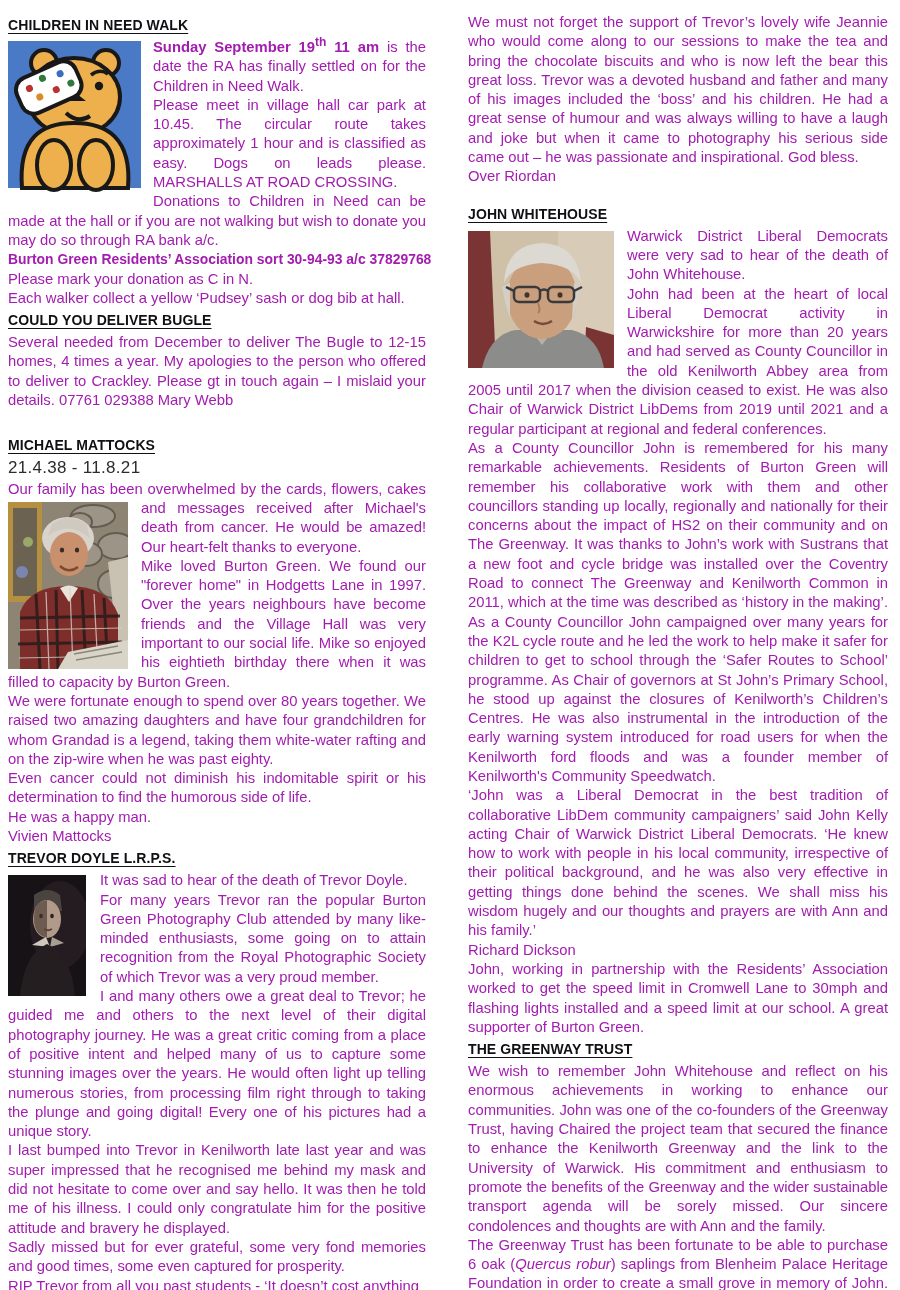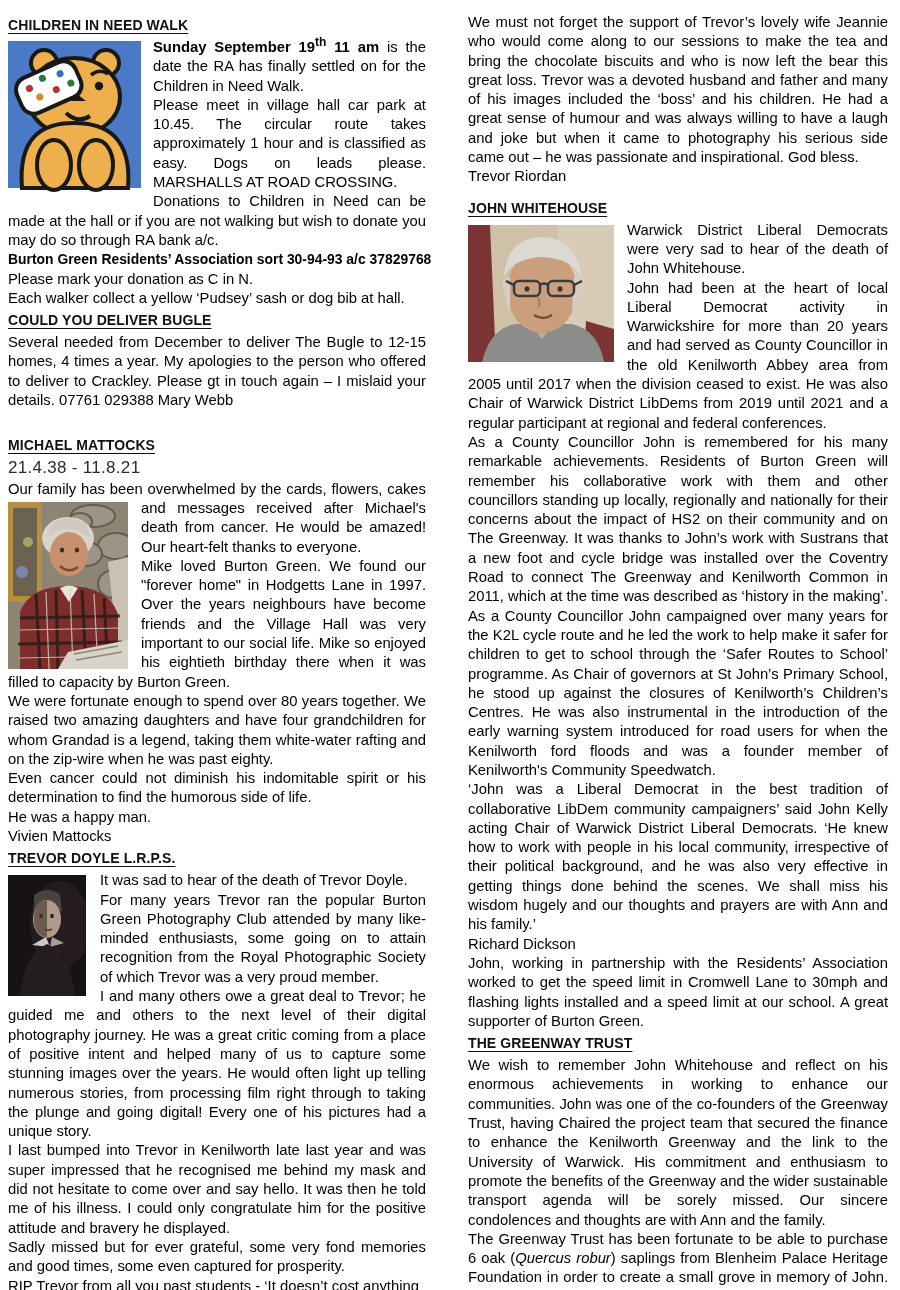--- a/index.html
+++ b/index.html
@@ -1,28 +1,28 @@
 <!DOCTYPE html>
 <html><head>
 <meta charset="utf-8">
 <style>
   html,body{margin:0;padding:0;background:#ffffff;}
   body{width:900px;height:1290px;overflow:hidden;font-family:"Liberation Sans",sans-serif;}
   .page{display:flex;box-sizing:border-box;padding:13px 12px 0 8px;gap:42px;}
   .col{box-sizing:border-box;}
   .col-left{width:418px;}
   .col-right{width:420px;}
-  p{margin:0;text-align:justify;font-size:14.8px;line-height:19.3px;color:#000000;}
+  p{margin:0;text-align:justify;font-size:14.8px;line-height:19.3px;color:#a21caf;}
   .no-just{text-align:left;}
   h2{font-size:14px;line-height:23px;margin:1px 0 1px;font-weight:bold;color:#101014;
      text-decoration:underline;text-underline-offset:3px;letter-spacing:.1px;}
   .section{position:relative;}
   .section::after{content:"";display:block;clear:both;}
   .mt-gap{margin-top:24px;}
-  .mt-sm{margin-top:10px;}
+  .mt-sm{margin-top:16px;}
   b{font-weight:bold;}
   sup{font-size:12px;vertical-align:super;line-height:0;font-weight:bold;}
   .account{font-weight:bold;font-size:13.9px;white-space:nowrap;text-align:left;}
   .dates{font-size:17px;text-align:left;letter-spacing:.3px;color:#2c2c30;margin:1px 0 2px;}
   .float-left{float:left;}
   .img-pudsey{margin:3px 12px 4px 0;}
   .img-mattocks{margin:3px 13px 3px 0;}
   .img-doyle{margin:4px 14px 2px 0;}
   .img-john{margin:4px 13px 3px 0;}
   .img-frame{display:block;}
@@ -159,21 +159,21 @@
       <p>Sadly missed but for ever grateful, some very fond memories and good times, some even captured for prosperity.</p>
       <p class="no-just"><span>RIP Trevor from all you past students - ‘It doesn’t cost anything does it..."</span><span class="sig-gap"></span></p>
     </div>
 
   </div>
 
   <div class="col col-right">
 
     <div class="section">
       <p>We must not forget the support of Trevor’s lovely wife Jeannie who would come along to our sessions to make the tea and bring the chocolate biscuits and who is now left the bear this great loss. Trevor was a devoted husband and father and many of his images included the ‘boss’ and his children.  He had a great sense of humour and was always willing to have a laugh and joke but when it came to photography his serious side came out – he was passionate and inspirational. God bless.</p>
-      <p class="no-just">Trevor Riordan</p>
+      <p class="no-just">Over Riordan</p>
     </div>
 
     <div class="section mt-sm">
       <h2>JOHN WHITEHOUSE</h2>
       <span class="float-left img-john">
         <svg class="img-frame" width="146" height="137" viewBox="0 0 146 137">
           <rect width="146" height="137" fill="#cfc0a8"></rect>
           <rect x="90" y="0" width="56" height="137" fill="#d8ccb8"></rect>
           <path d="M0 0 l22 0 l6 137 l-28 0 z" fill="#7b3434"></path>
           <path d="M118 96 l28 8 l0 33 l-30 0 z" fill="#7b3434"></path>

